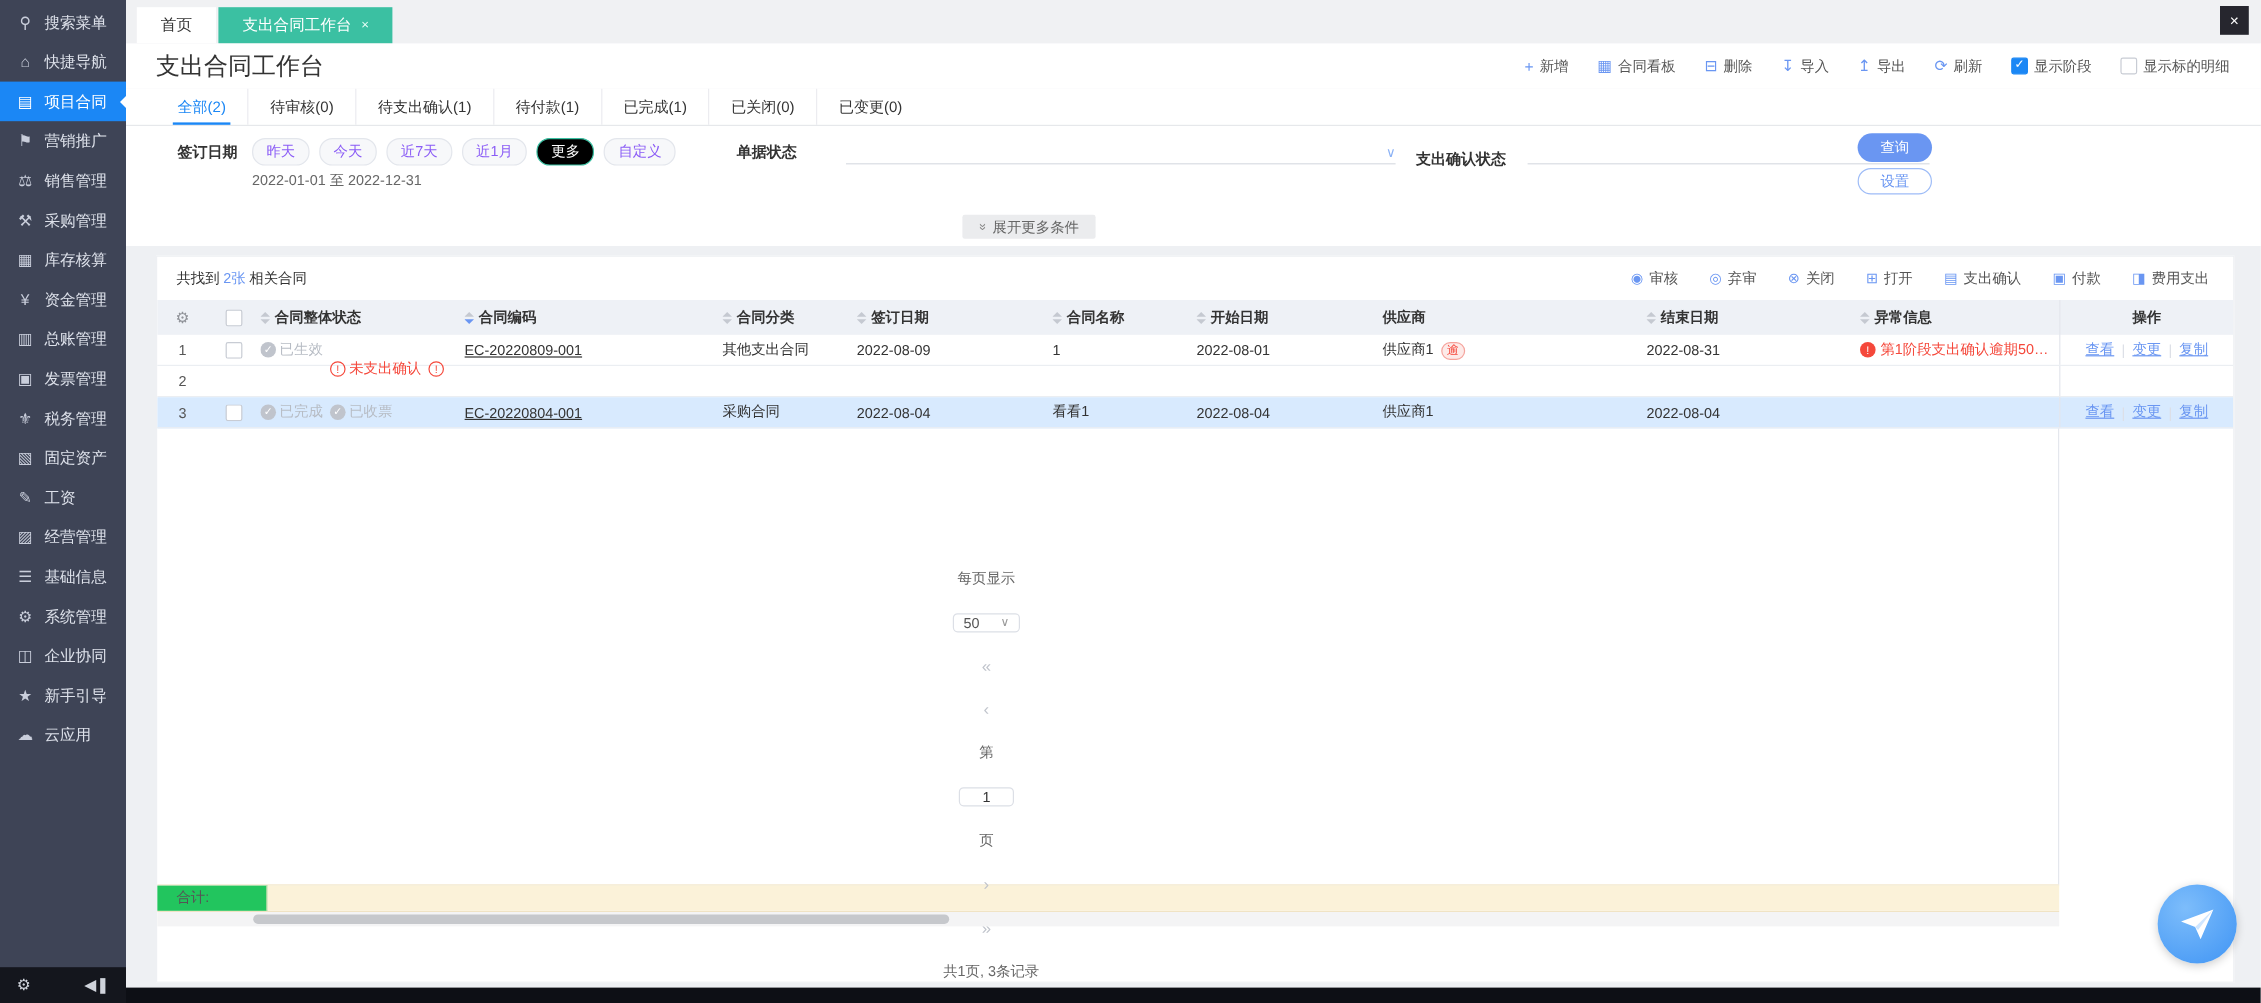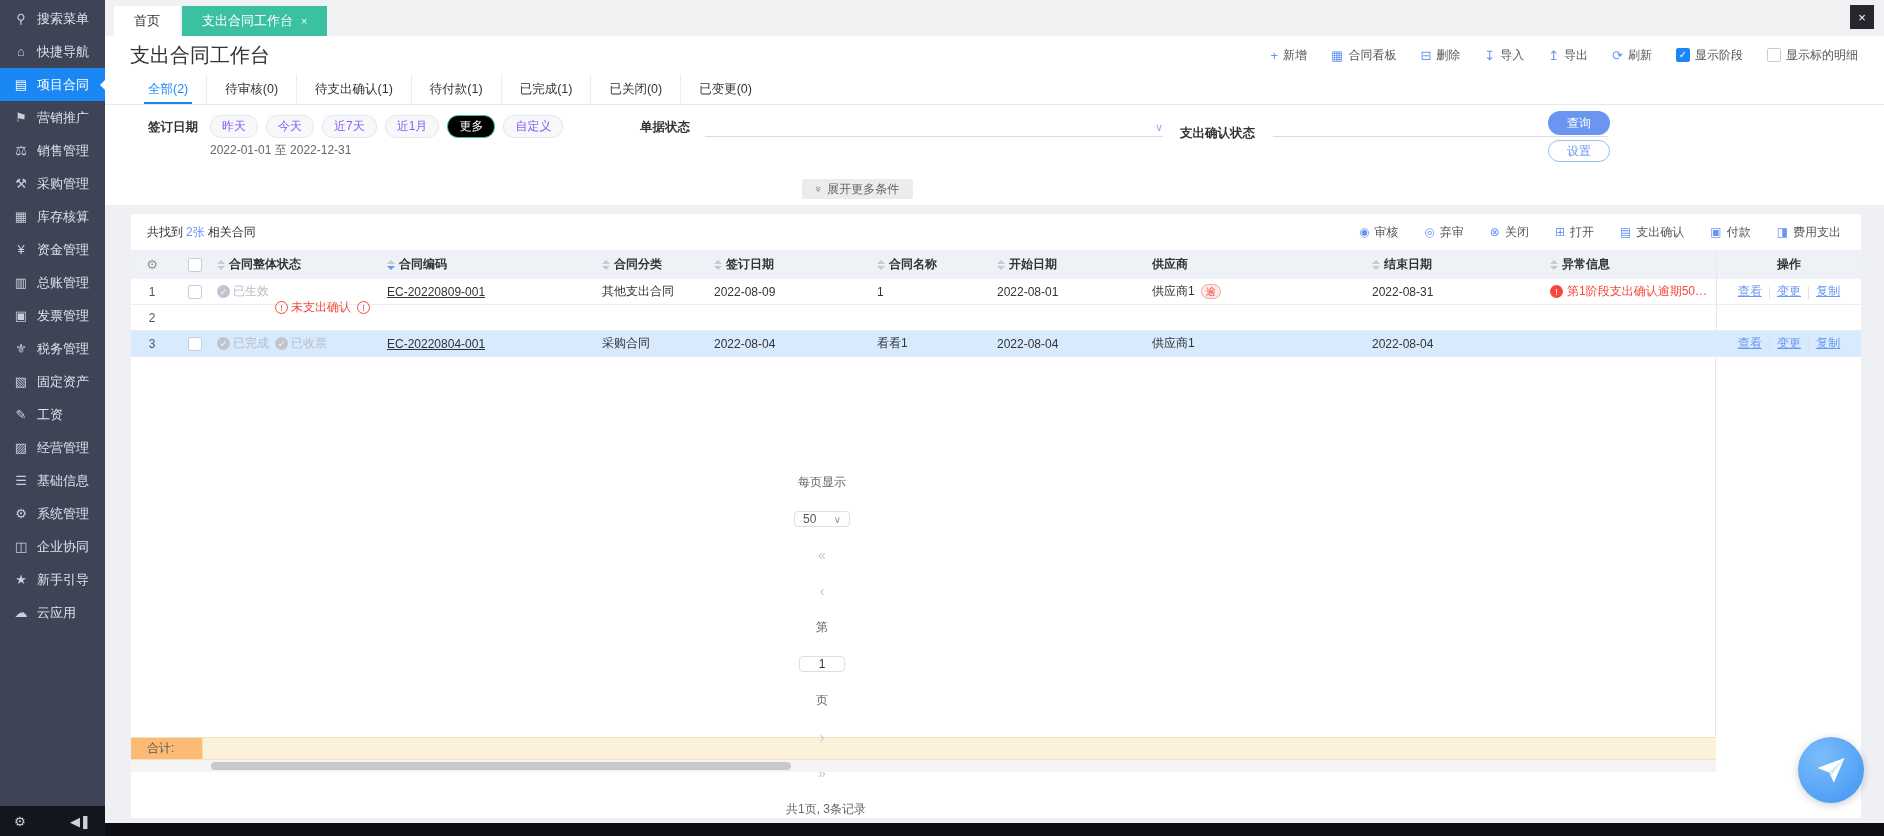--- a/index.html
+++ b/index.html
@@ -100,21 +100,21 @@
   .err .erricon::before { content:"!"; }
   .err .errtext { overflow:hidden; white-space:nowrap; text-overflow:ellipsis; }
   .ops-links { display:flex; align-items:center; gap:6px; }
   .op-link { color:#6a96f2; text-decoration:underline; cursor:pointer; }
   .op-sep { color:#dcdfe6; }
 
   .filler { flex:1; position:relative; }
   .v-divider { position:absolute; top:0; bottom:0; right:145px; width:1px; background:#e4e7ed; box-shadow:-4px 0 6px -4px rgba(0,0,0,.12); }
 
   .total-row { height:23px; margin-right:145px; display:flex; border-top:1px solid #f0e3c4; border-bottom:1px solid #f0e3c4; flex-shrink:0; }
-  .total-label { width:72px; background:#fdba74; border-right:1px solid #f0e3c4; display:flex; align-items:center; padding-left:16px; color:#555; }
+  .total-label { width:92px; background:#22c55e; border-right:1px solid #f0e3c4; display:flex; align-items:center; padding-left:16px; color:#555; }
   .total-rest { flex:1; background:#fbf2d9; }
   .hscroll { height:12px; margin-right:145px; background:#f4f4f5; position:relative; flex-shrink:0; }
   .hthumb { position:absolute; top:2px; left:80px; width:580px; height:8px; background:#c6c8cc; border-radius:4px; cursor:pointer; }
 
   .pagination { height:46px; display:flex; align-items:center; justify-content:flex-end; gap:20px; padding-right:348px; color:#666; flex-shrink:0;flex-direction:column; }
   .pg-select { width:56px; height:26px; border:1px solid #dcdfe6; border-radius:4px; display:flex; align-items:center; justify-content:space-between; padding:0 8px; cursor:pointer; color:#555; }
   .pg-select .chev { color:#999; font-size:10px; }
   .pg-btn { color:#c0c4cc; font-size:14px; cursor:pointer; padding:0 2px; }
   .pg-input { width:46px; height:26px; border:1px solid #dcdfe6; border-radius:4px; text-align:center; font-size:12px; color:#333; font-family:inherit; }
   .pg-total { margin-left:8px; color:#666; }
@@ -279,21 +279,21 @@
       <div class="pills">
         <span class="pill">昨天</span>
         <span class="pill">今天</span>
         <span class="pill">近7天</span>
         <span class="pill">近1月</span>
         <span class="pill green">更多</span>
         <span class="pill">自定义</span>
       </div>
       <div class="date-range">2022-01-01 至 2022-12-31</div>
 
-      <div class="f-label" style="left:535px;top:14px;">单据状态</div>
+      <div class="f-label" style="left:509px;top:14px;">单据状态</div>
       <div class="f-select" style="left:600px;top:10px;width:458px;">
           <span class="chev">∨</span>
         </div>
 
       <div class="f-label" style="left:1075px;top:20px;">支出确认状态</div>
       <div class="f-select" style="left:1168px;top:10px;width:335px;">
           <span class="chev">∨</span>
         </div>
 
       <div class="btn btn-primary">查询</div>

